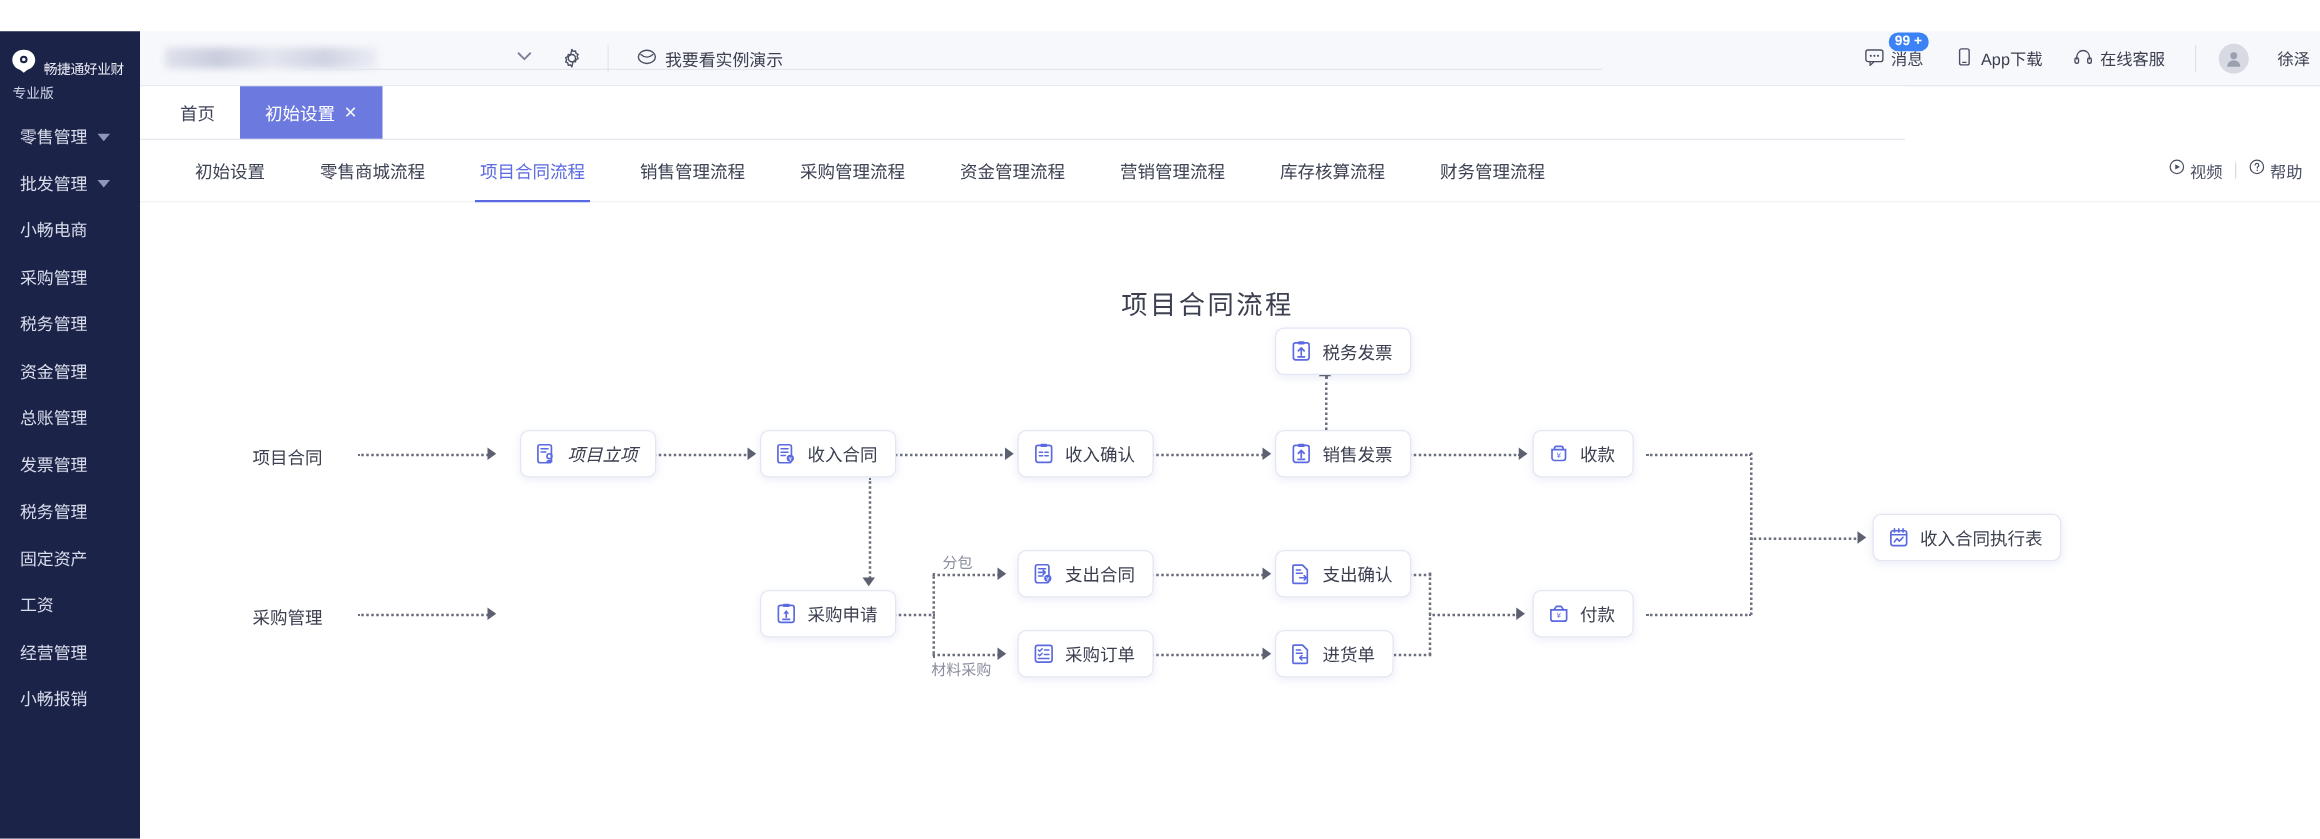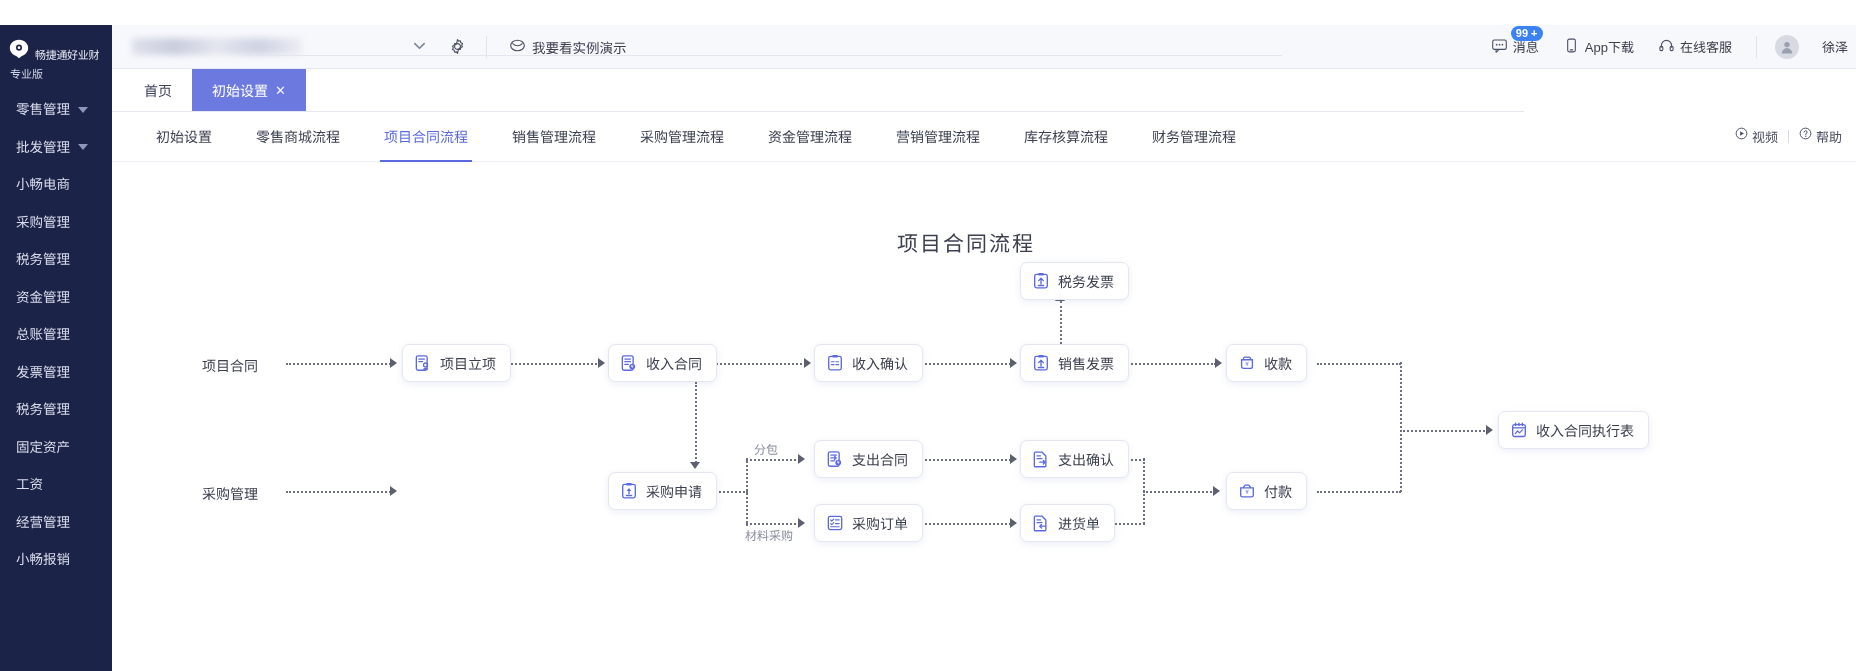--- a/index.html
+++ b/index.html
@@ -469,21 +469,21 @@
     <div class="arrow-r" style="left:898px; top:356px;"></div>
 
     <div class="h-dot" style="left:1000px; top:297px; width:33px;"></div>
 
     <div class="h-dot" style="left:1000px; top:361px; width:33px;"></div>
     <div class="v-dot" style="left:1031px; top:296px; height:66px;"></div>
 
     <div class="h-dot" style="left:1031px; top:329px; width:72px;"></div>
     <div class="arrow-r" style="left:1101px; top:324px;"></div>
 
-    <div class="node" style="left:290px; top:182px;">
+    <div class="node" style="left:304px; top:182px;font-style:italic;">
       <span class="nicon">
         <svg width="18" height="18" viewBox="0 0 20 20">
           <rect x="2.6" y="2" width="12" height="16" rx="2" fill="none" stroke="#5b6ae0" stroke-width="1.5"></rect>
           <line x1="5.4" y1="5.6" x2="11.6" y2="5.6" stroke="#5b6ae0" stroke-width="1.4" stroke-linecap="round"></line>
           <line x1="5.4" y1="8.4" x2="9.6" y2="8.4" stroke="#5b6ae0" stroke-width="1.4" stroke-linecap="round"></line>
           <circle cx="12.8" cy="12.2" r="2.2" fill="none" stroke="#5b6ae0" stroke-width="1.4"></circle>
           <path d="M9.8 17.4 a3.2 3.2 0 0 1 6 0 z" fill="#5b6ae0"></path>
         </svg>
       </span>
       <span class="nlabel">项目立项</span>

